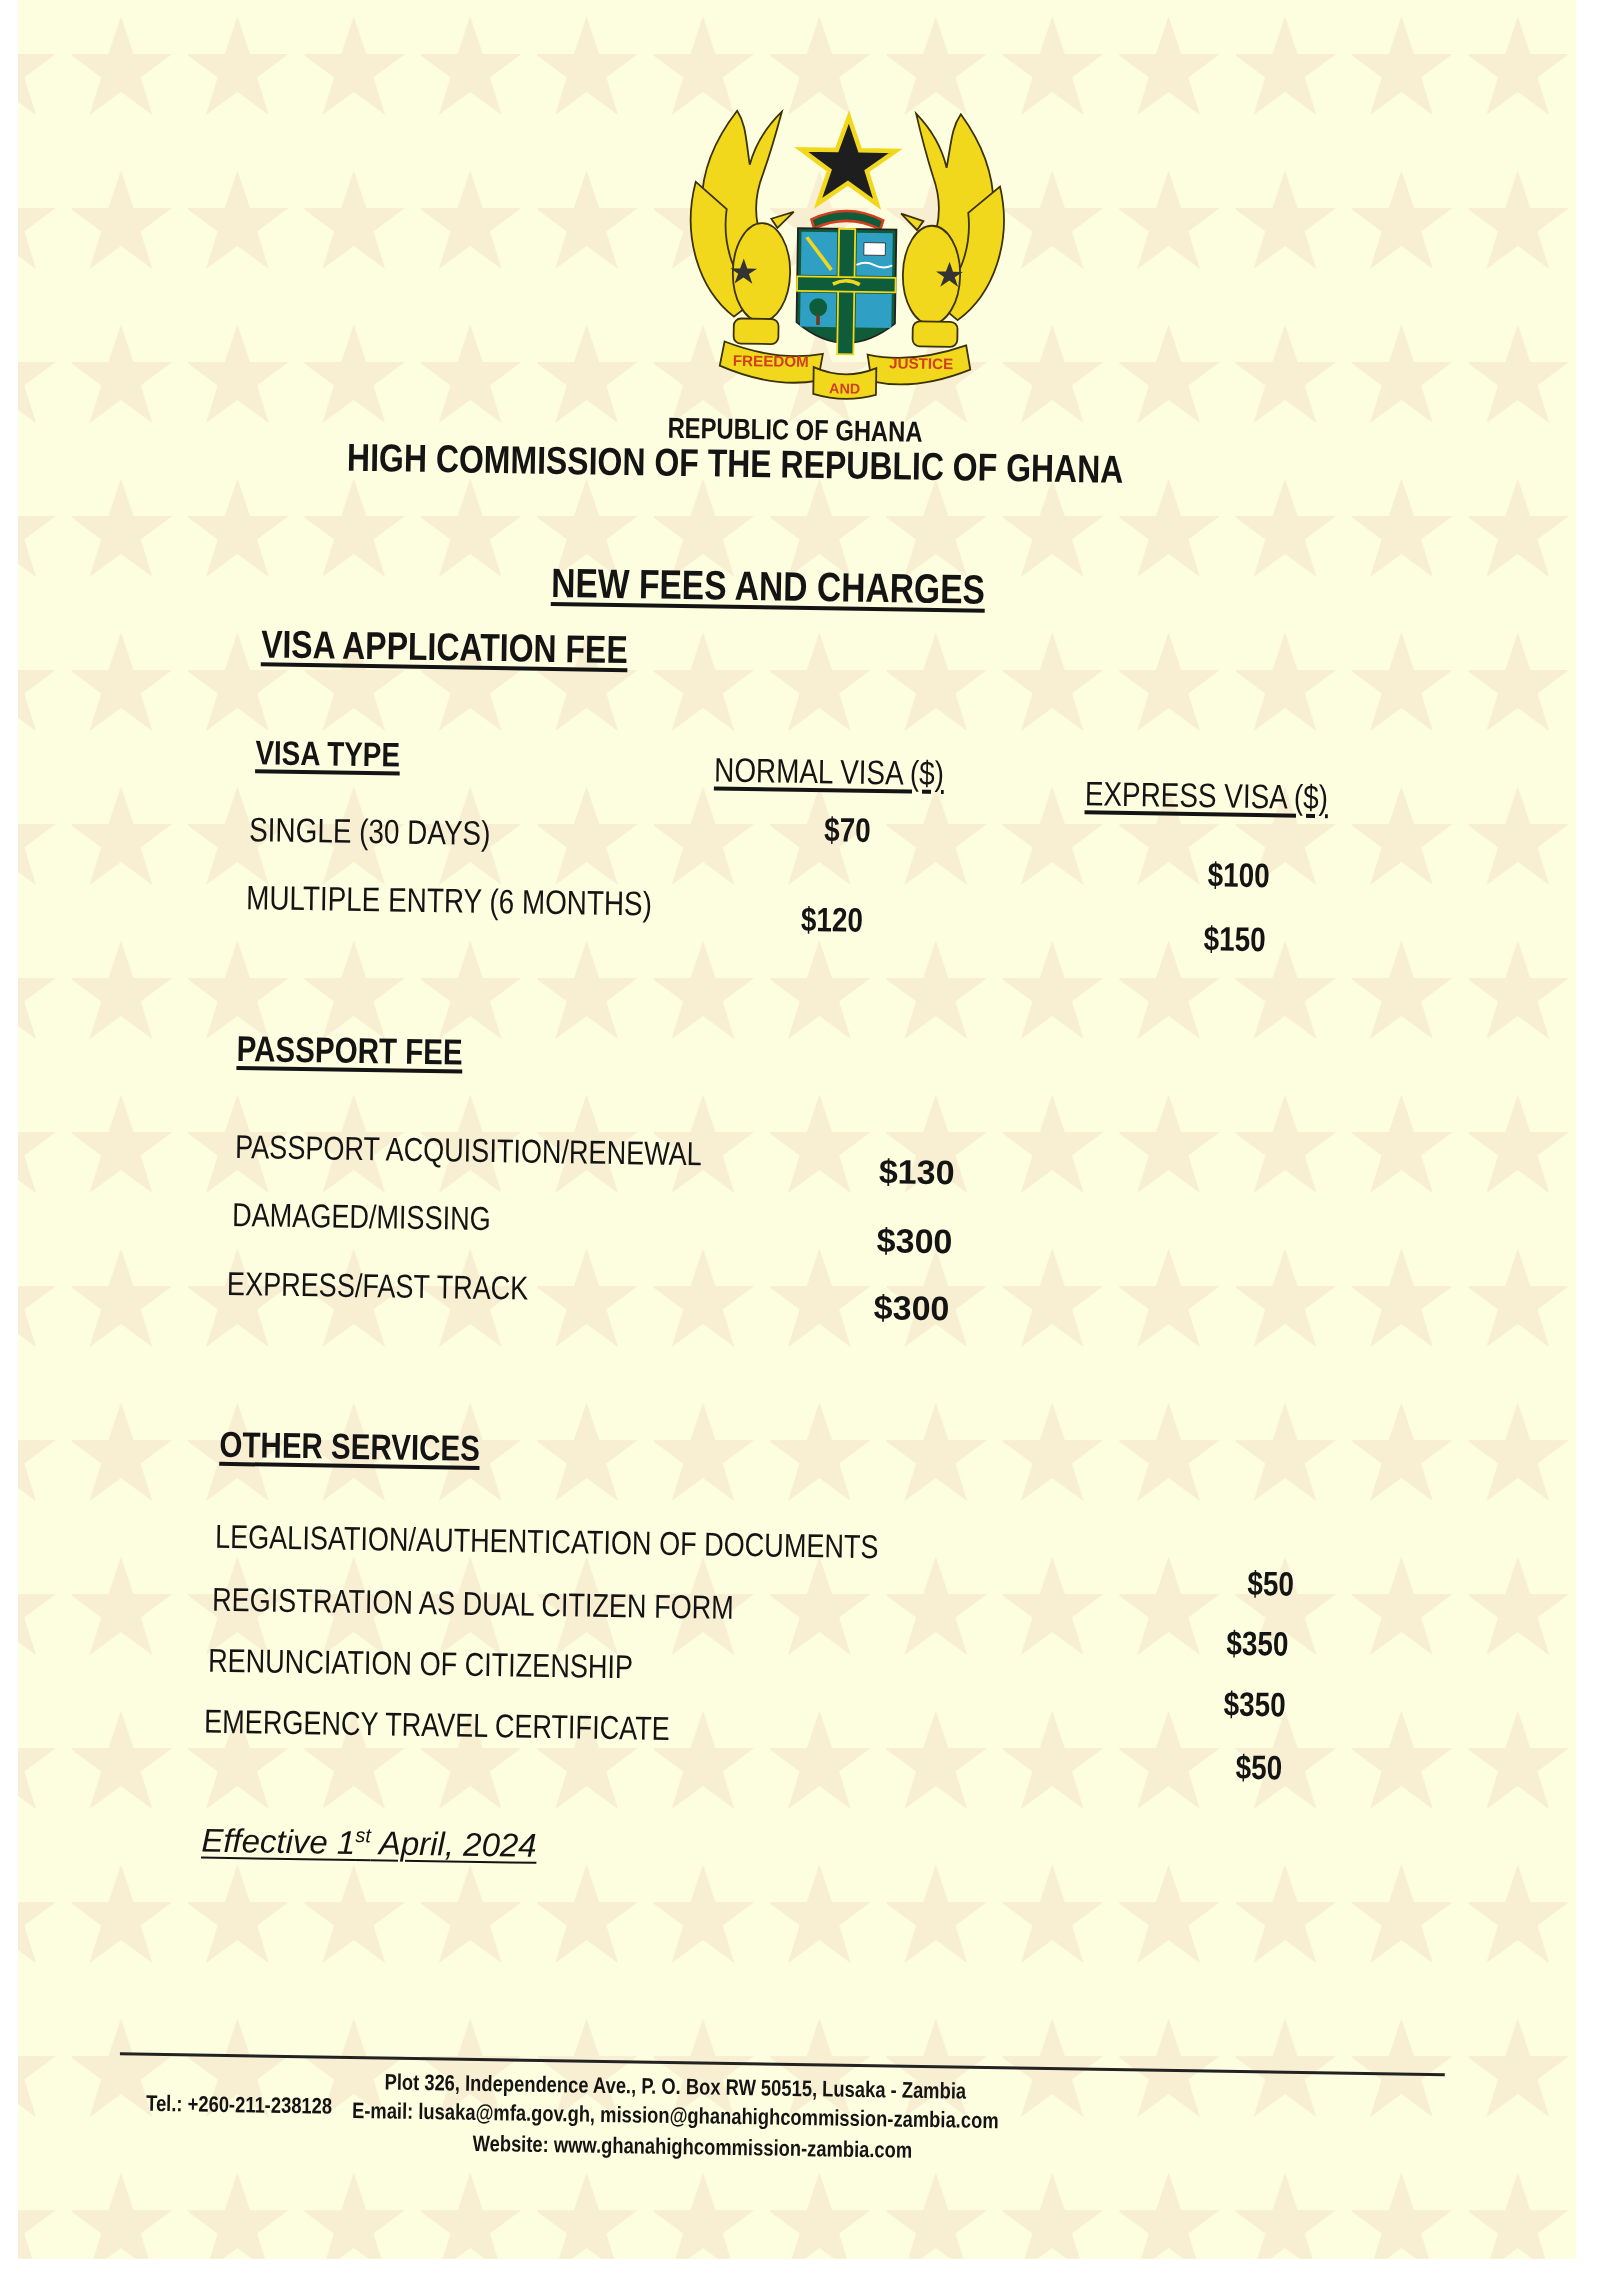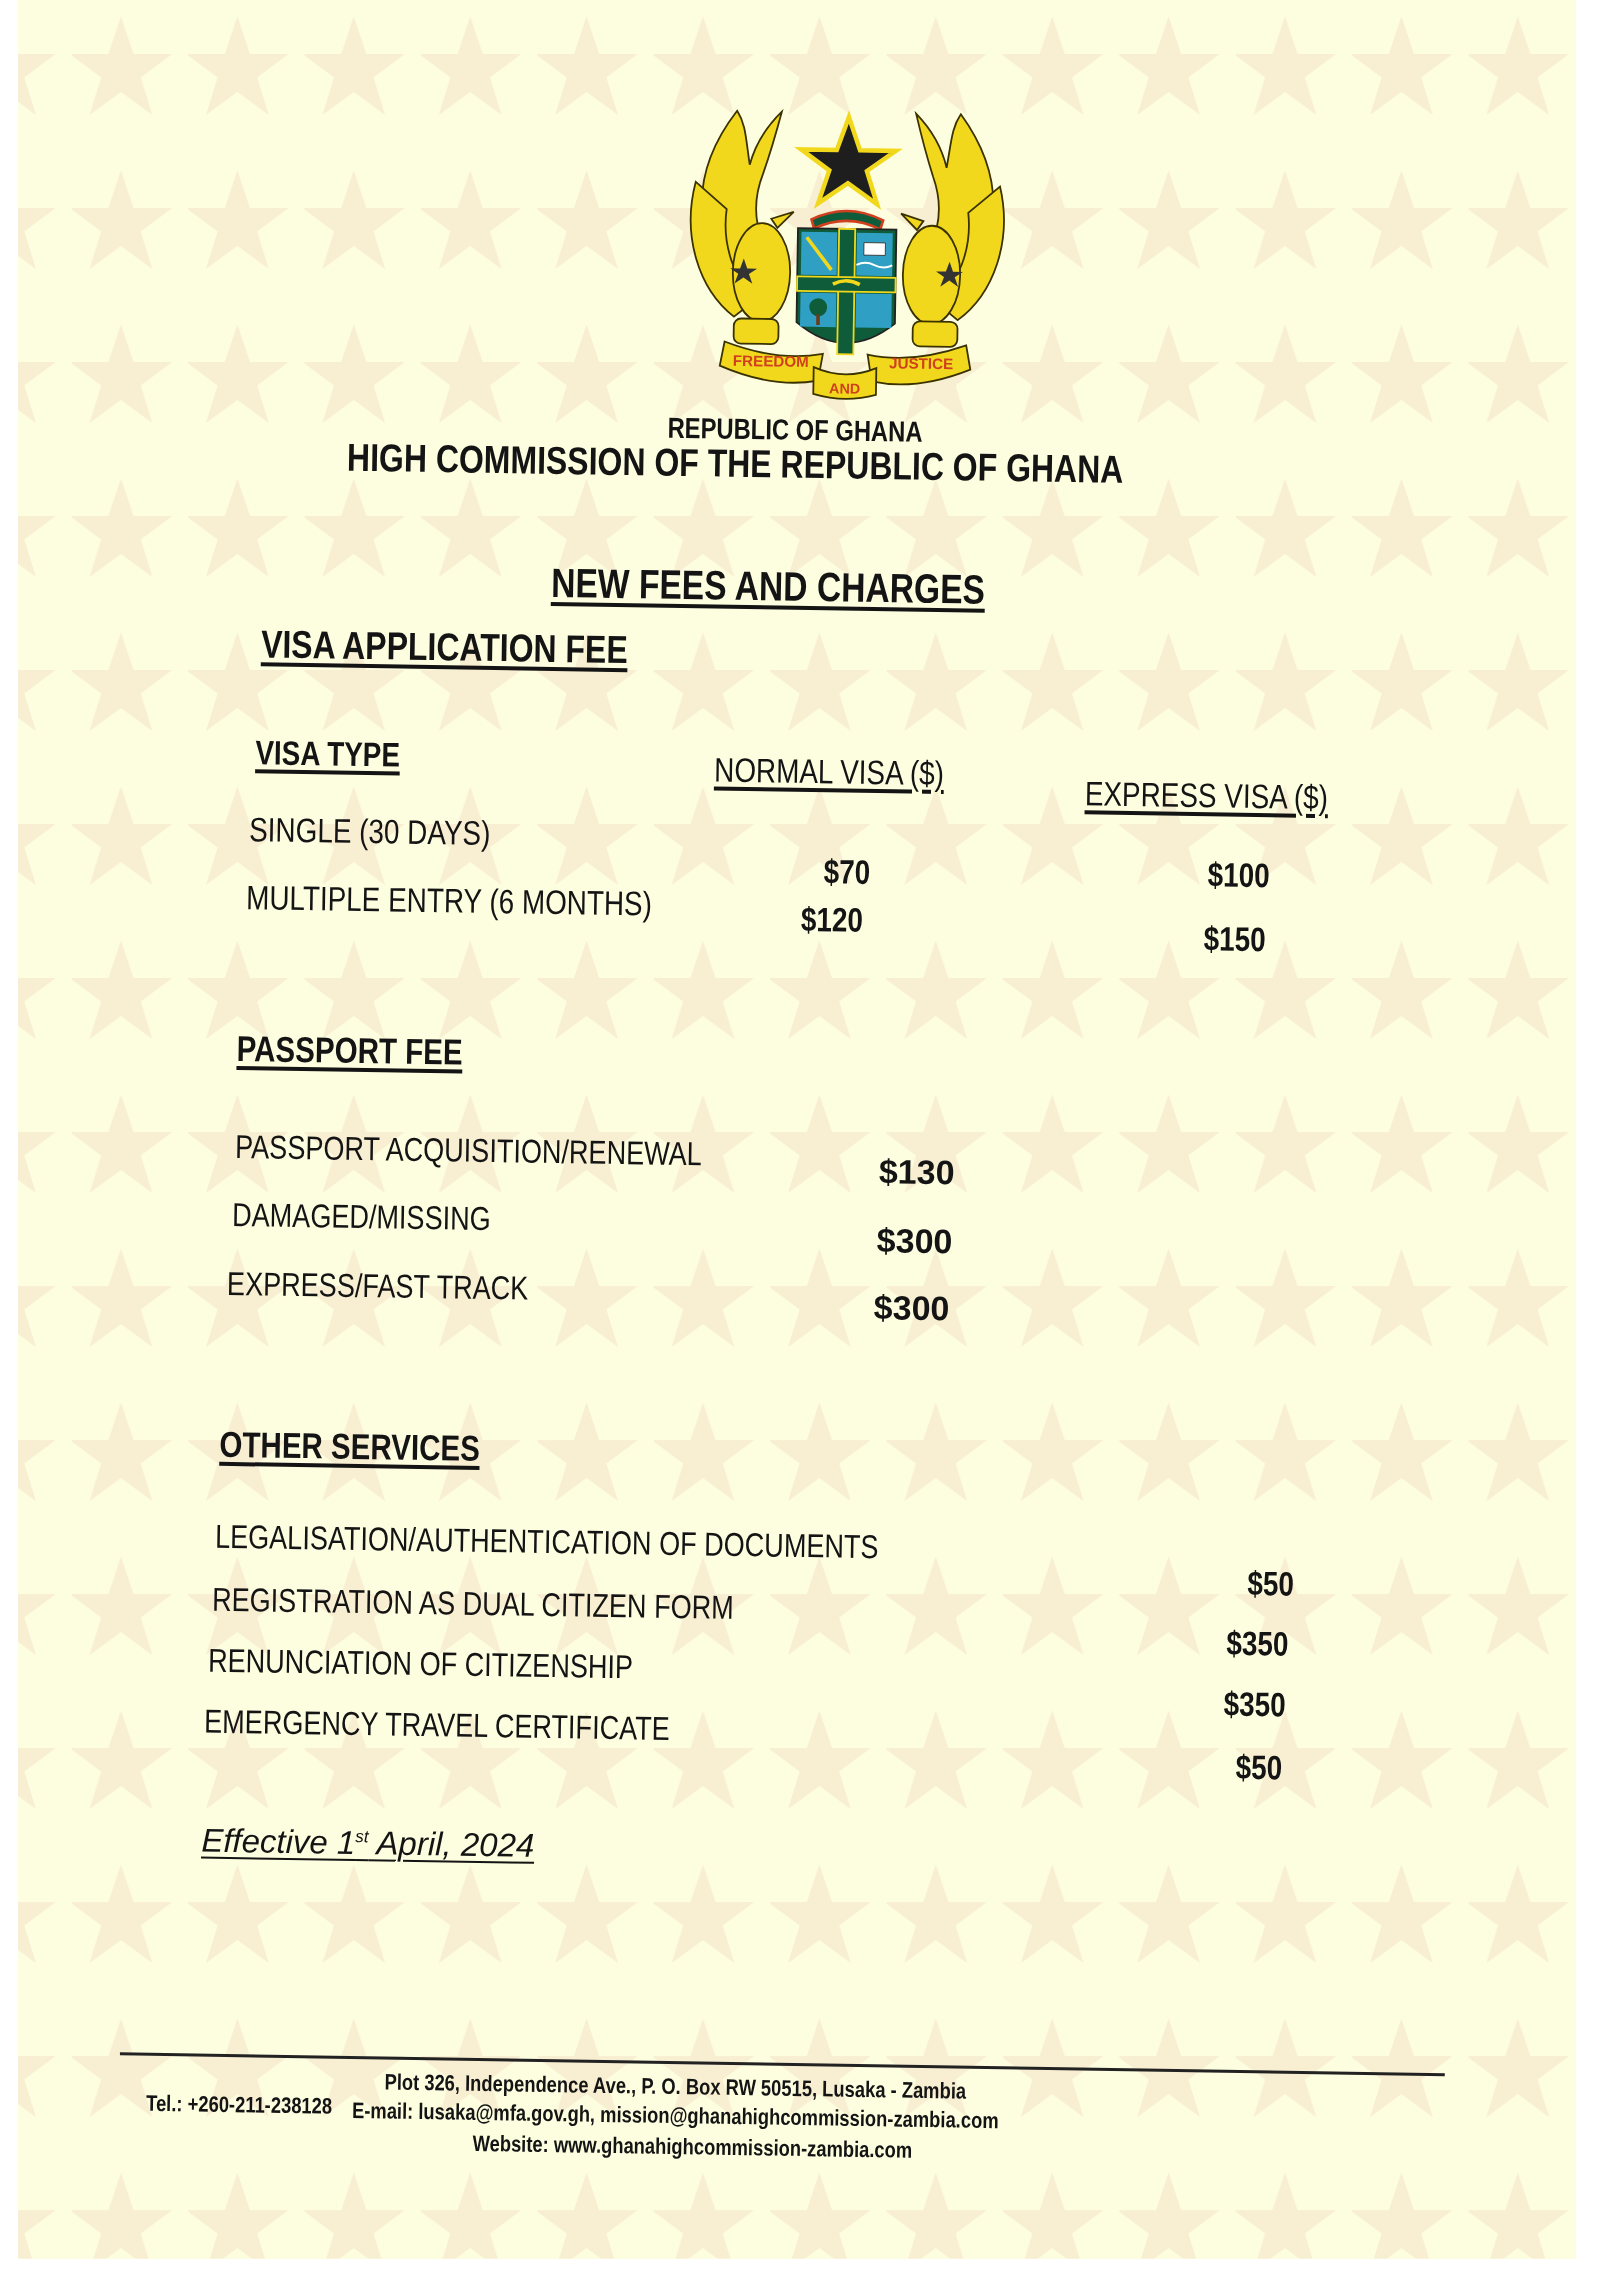--- a/index.html
+++ b/index.html
@@ -14,21 +14,21 @@
   .ul { text-decoration:underline; text-decoration-thickness:3.6px; text-underline-offset:5.4px; }
   .crest { position:absolute; left:658px; top:94px; width:349px; height:309px; }
   .h-rep { left:656px; top:414px; font-size:29px; }
   .h-hc { left:336px; top:443px; font-size:39px; }
   .h-new { left:542px; top:564px; font-size:41px; }
   .h-sec { font-size:39px; }
   .row { font-size:34px; }
   .amt { font-size:34px; font-weight:bold; }
   .item { font-size:33px; }
   .eff { left:212px; top:1831px; font-size:33px; font-style:italic; text-decoration:underline; text-decoration-thickness:1.8px; text-underline-offset:4.5px; }
-  .eff sup { font-size:17px; }
+  .eff sup { font-size:20px; }
   .rule { position:absolute; left:134px; top:2063px; width:1325px; height:2.7px; background:#222; }
   .foot { font-size:22.4px; font-weight:bold; }
 </style>
 </head>
 <body>
 
 <div class="paper">
   <svg class="stars" width="1558" height="2259" viewBox="0 0 1740 2522">
     <defs>
       <pattern id="starpat" x="60" y="10" width="130" height="172" patternUnits="userSpaceOnUse">
@@ -90,21 +90,21 @@
   <div class="abs bold h-hc"><span class="cond">HIGH COMMISSION OF THE REPUBLIC OF GHANA</span></div>
   <div class="abs bold h-new ul"><span class="cond ul">NEW FEES AND CHARGES</span></div>
 
   <div class="abs bold h-sec" style="left:253px; top:631px;"><span class="cond ul">VISA APPLICATION FEE</span></div>
 
   <div class="abs bold row" style="left:249px; top:742px;"><span class="cond ul">VISA TYPE</span></div>
   <div class="abs row" style="left:708px; top:752px;"><span class="cond ul">NORMAL VISA ($)</span></div>
   <div class="abs row" style="left:1079px; top:770px;"><span class="cond ul">EXPRESS VISA ($)</span></div>
 
   <div class="abs row" style="left:244px; top:819px;"><span class="cond">SINGLE (30 DAYS)</span></div>
-  <div class="abs amt" style="left:819px; top:852px;"><span class="cond">$70</span></div>
+  <div class="abs amt" style="left:819px; top:810px;"><span class="cond">$70</span></div>
   <div class="abs amt" style="left:1203px; top:849px;"><span class="cond">$100</span></div>
 
   <div class="abs row" style="left:242px; top:887px;"><span class="cond">MULTIPLE ENTRY (6 MONTHS)</span></div>
   <div class="abs amt" style="left:797px; top:900px;"><span class="cond">$120</span></div>
   <div class="abs amt" style="left:1200px; top:913px;"><span class="cond">$150</span></div>
 
   <div class="abs bold h-sec" style="left:235px; top:1037px; font-size:36px;"><span class="cond ul">PASSPORT FEE</span></div>
 
   <div class="abs item" style="left:235px; top:1137px;"><span class="cond">PASSPORT ACQUISITION/RENEWAL</span></div>
   <div class="abs amt" style="left:879px; top:1151px;"><span>$130</span></div>

